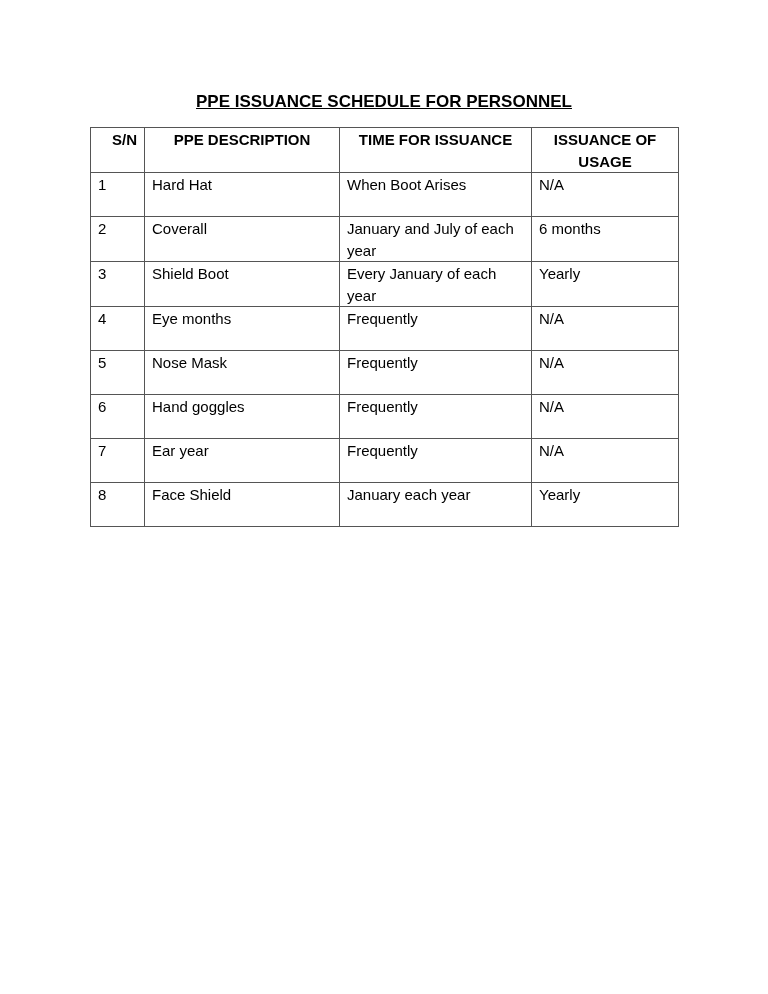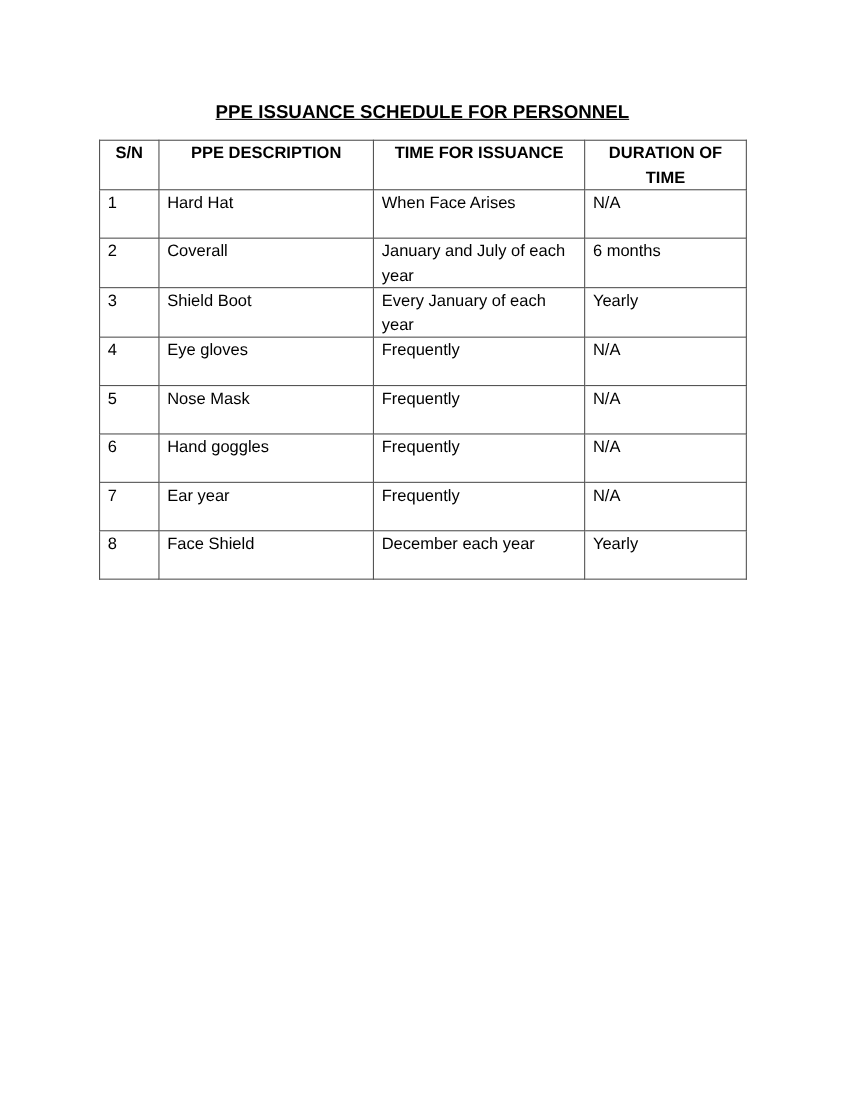--- a/index.html
+++ b/index.html
@@ -7,66 +7,66 @@
   .title {
     position: absolute; left: 0; width: 768px; top: 92px;
     text-align: center; font-weight: bold; font-size: 17px; text-decoration: underline;
   }
   table {
     position: absolute; left: 90px; top: 127px; width: 588px;
     border-collapse: collapse; table-layout: fixed; font-size: 15px;
   }
   td, th { border: 1px solid #555; vertical-align: top; padding: 1px 7px 0 7px; line-height: 21.5px; }
   th { font-weight: bold; text-align: center; height: 41px; }
-  th.sn { text-align: center; }
+  th.sn { text-align: right; }
   td { height: 42px; text-align: left; }
   col.c1 { width: 54px; } col.c2 { width: 195px; } col.c3 { width: 192px; } col.c4 { width: 147px; }
 </style>
 </head>
 <body>
 
 <div class="title">PPE ISSUANCE SCHEDULE FOR PERSONNEL</div>
 
 <table>
   <colgroup>
       <col class="c1">
       <col class="c2">
       <col class="c3">
       <col class="c4">
     </colgroup>
   <thead>
     <tr>
       <th class="sn">S/N</th>
       <th>PPE DESCRIPTION</th>
       <th>TIME FOR ISSUANCE</th>
-      <th>DURATION OF TIME</th>
+      <th>ISSUANCE OF USAGE</th>
     </tr>
   </thead>
   <tbody>
     <tr>
       <td>1</td>
       <td>Hard Hat</td>
-      <td>When Face Arises</td>
+      <td>When Boot Arises</td>
       <td>N/A</td>
     </tr>
     <tr>
       <td>2</td>
       <td>Coverall</td>
       <td>January and July of each year</td>
       <td>6 months</td>
     </tr>
     <tr>
       <td>3</td>
       <td>Shield Boot</td>
       <td>Every January of each year</td>
       <td>Yearly</td>
     </tr>
     <tr>
       <td>4</td>
-      <td>Eye gloves</td>
+      <td>Eye months</td>
       <td>Frequently</td>
       <td>N/A</td>
     </tr>
     <tr>
       <td>5</td>
       <td>Nose Mask</td>
       <td>Frequently</td>
       <td>N/A</td>
     </tr>
     <tr>
@@ -77,17 +77,17 @@
     </tr>
     <tr>
       <td>7</td>
       <td>Ear year</td>
       <td>Frequently</td>
       <td>N/A</td>
     </tr>
     <tr>
       <td>8</td>
       <td>Face Shield</td>
-      <td>December each year</td>
+      <td>January each year</td>
       <td>Yearly</td>
     </tr>
   </tbody>
 </table>
 
 </body></html>

